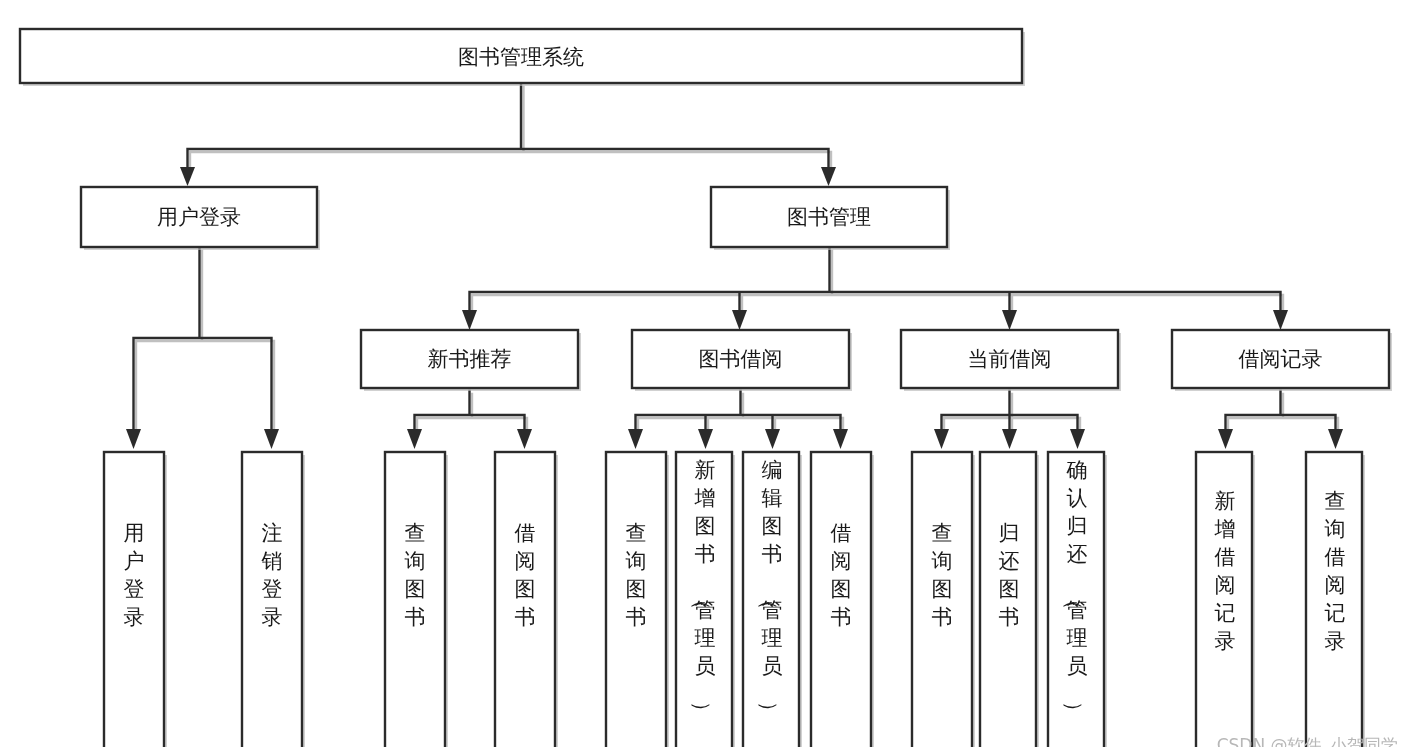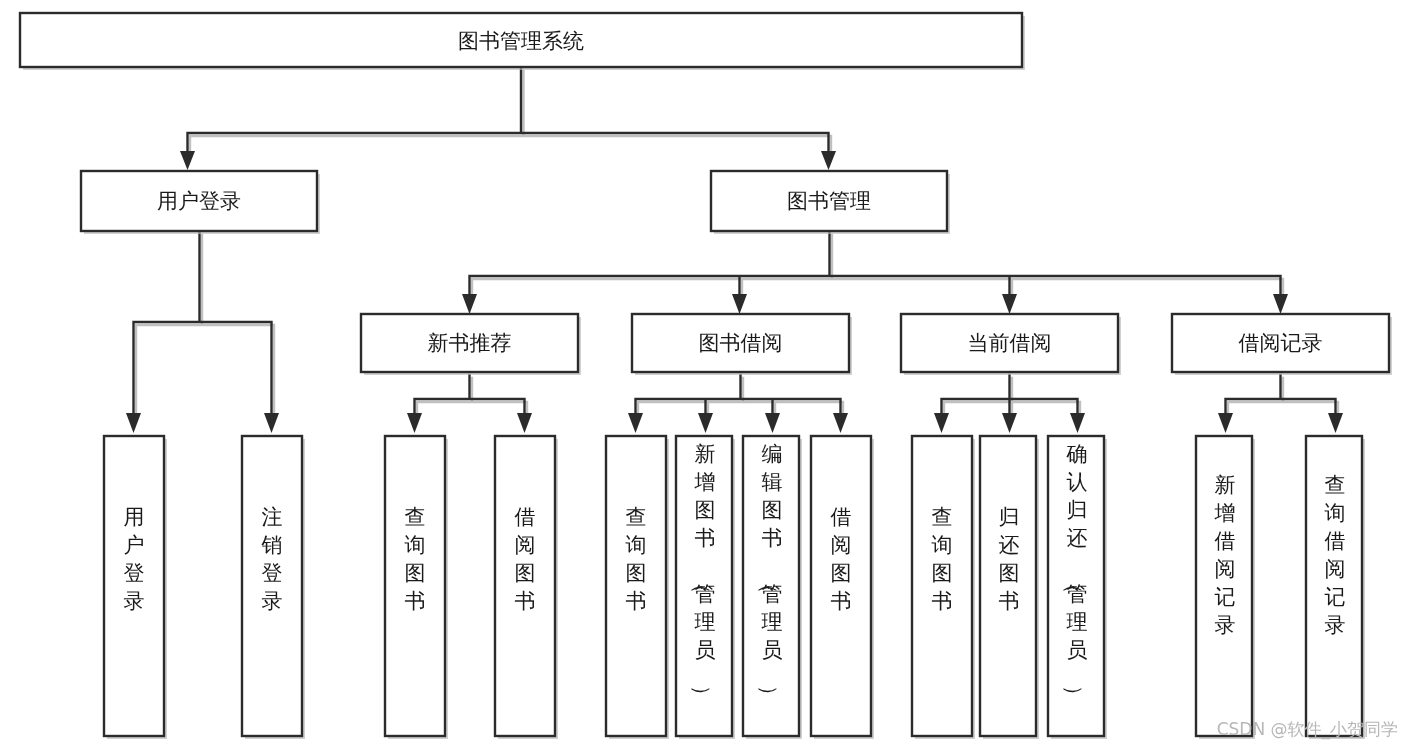--- a/index.html
+++ b/index.html
@@ -10,21 +10,21 @@
   }
   body {
     width: 1405px;
     height: 747px;
     position: relative;
     overflow: hidden;
     font-family: "DejaVu Sans", "Liberation Sans", sans-serif;
   }
   #diagram-root {
     position: absolute;
-    left: 0; top: 0;
+    left: 0; top: 16px;
     width: 1405px;
     height: 591px;
   }
   svg.diagram-canvas {
     display: block;
     width: 1405px;
     height: 747px;
   }
   .node-rect {
     fill: #ffffff;

